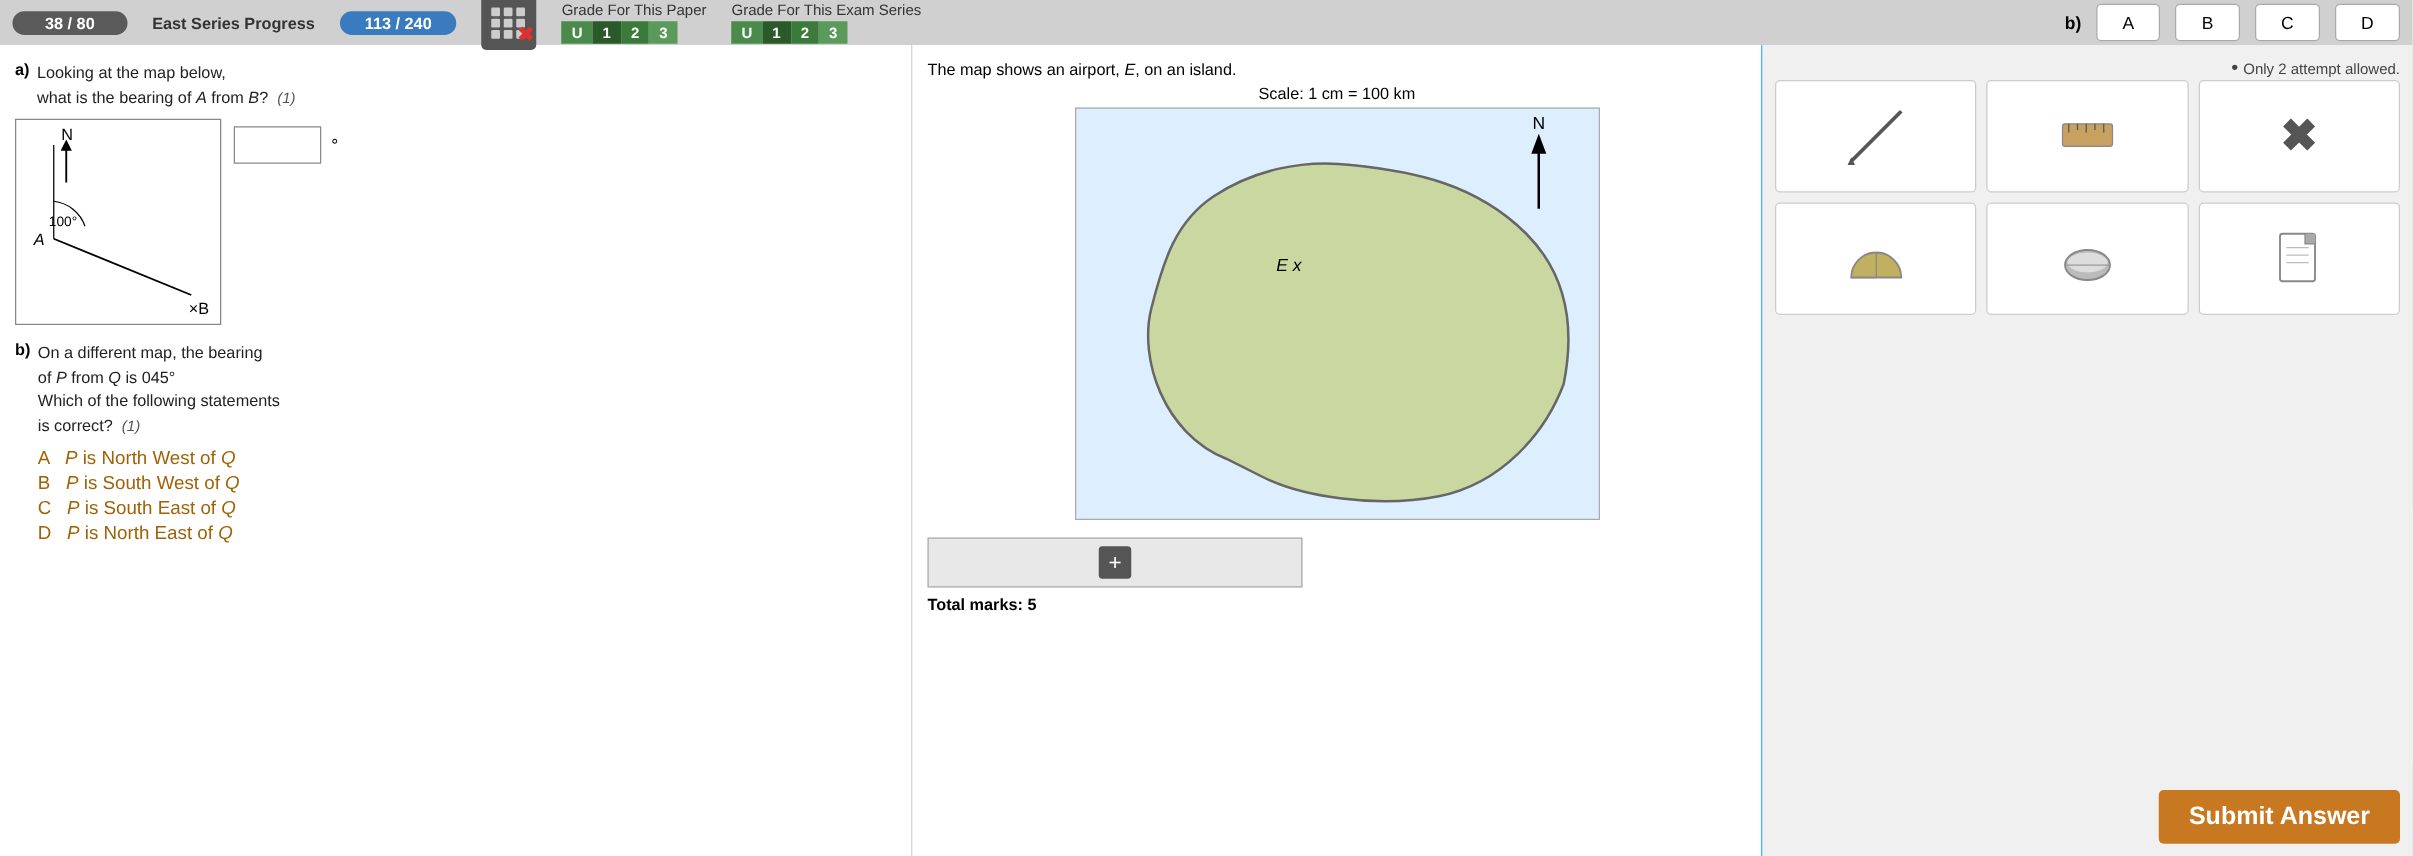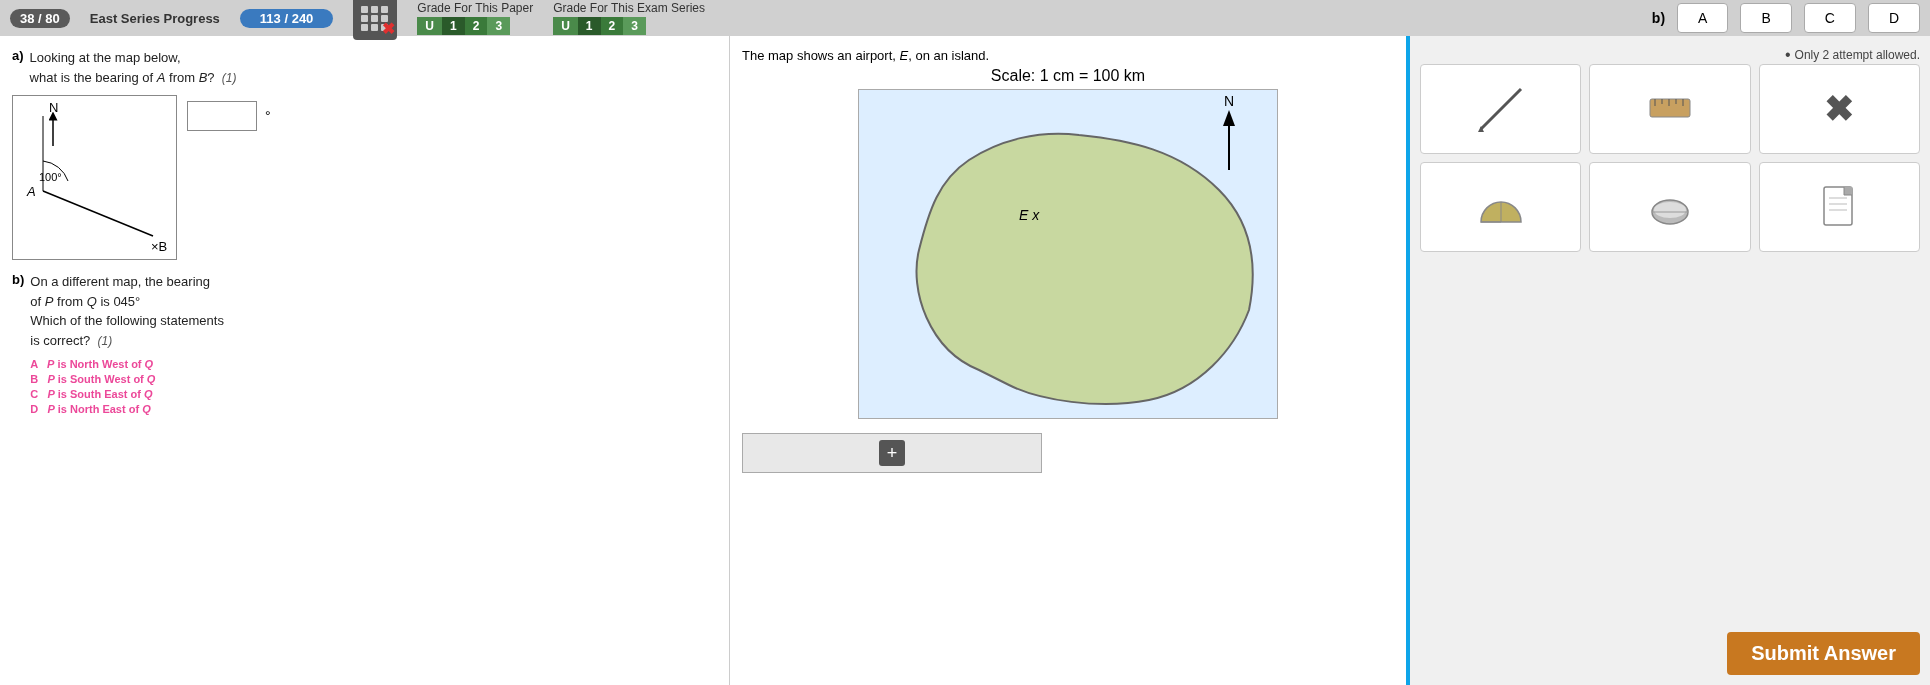--- a/index.html
+++ b/index.html
@@ -18,21 +18,21 @@
       align-items: center;
       padding: 4px 10px;
       gap: 20px;
       height: 36px;
     }
 
     .progress-badge {
       background: #5a5a5a;
       color: white;
       border-radius: 12px;
-      padding: 2px 10px;
+      padding: 2px 26px;
       font-size: 13px;
       font-weight: bold;
     }
 
     .exam-progress-label {
       font-size: 13px;
       color: #333;
       font-weight: bold;
     }
 
@@ -119,21 +119,21 @@
       background: white;
       padding: 12px;
       overflow: auto;
       border-right: 1px solid #ccc;
     }
 
     .middle-panel {
       width: 680px;
       background: white;
       padding: 12px;
-      border-right: 4px solid #0ea5e9;
+      border-right: 1px solid #0ea5e9;
       overflow: auto;
     }
 
     .right-panel {
       flex: 1;
       background: #f0f0f0;
       display: flex;
       flex-direction: column;
       padding: 10px;
     }
@@ -166,30 +166,29 @@
       font-size: 12px;
       color: #555;
       font-style: italic;
     }
 
     .question-b {
       margin-top: 8px;
     }
 
     .mcq-option {
-      font-size: 11px;
-      color: #ec4899;
+      font-size: 15px;
+      color: #a16207;
       margin: 3px 0;
       cursor: pointer;
-      font-weight: bold;
     }
 
     .scale-text {
       text-align: center;
-      font-size: 16px;
+      font-size: 13px;
       margin-bottom: 4px;
     }
 
     .map-title {
       font-size: 13px;
       text-align: left;
       margin-bottom: 4px;
     }
 
     .plane-question {
@@ -439,20 +438,21 @@
       <text x="365" y="16" font-size="14" font-family="Arial">N</text>
     </svg>
 
 
     <div style="display:flex;gap:8px;align-items:center;margin-top:8px;">
       <div class="answer-box-large">
         <button class="plus-btn">+</button>
       </div>
     </div>
 
+    <div class="total-marks">Total marks: 5</div>
   </div>
 
   <div class="right-panel">
 
     <div class="only-attempt">
       <span class="bullet">•</span>
       <span>Only 2 attempt allowed.</span>
     </div>
 
     <div class="tools-grid">

